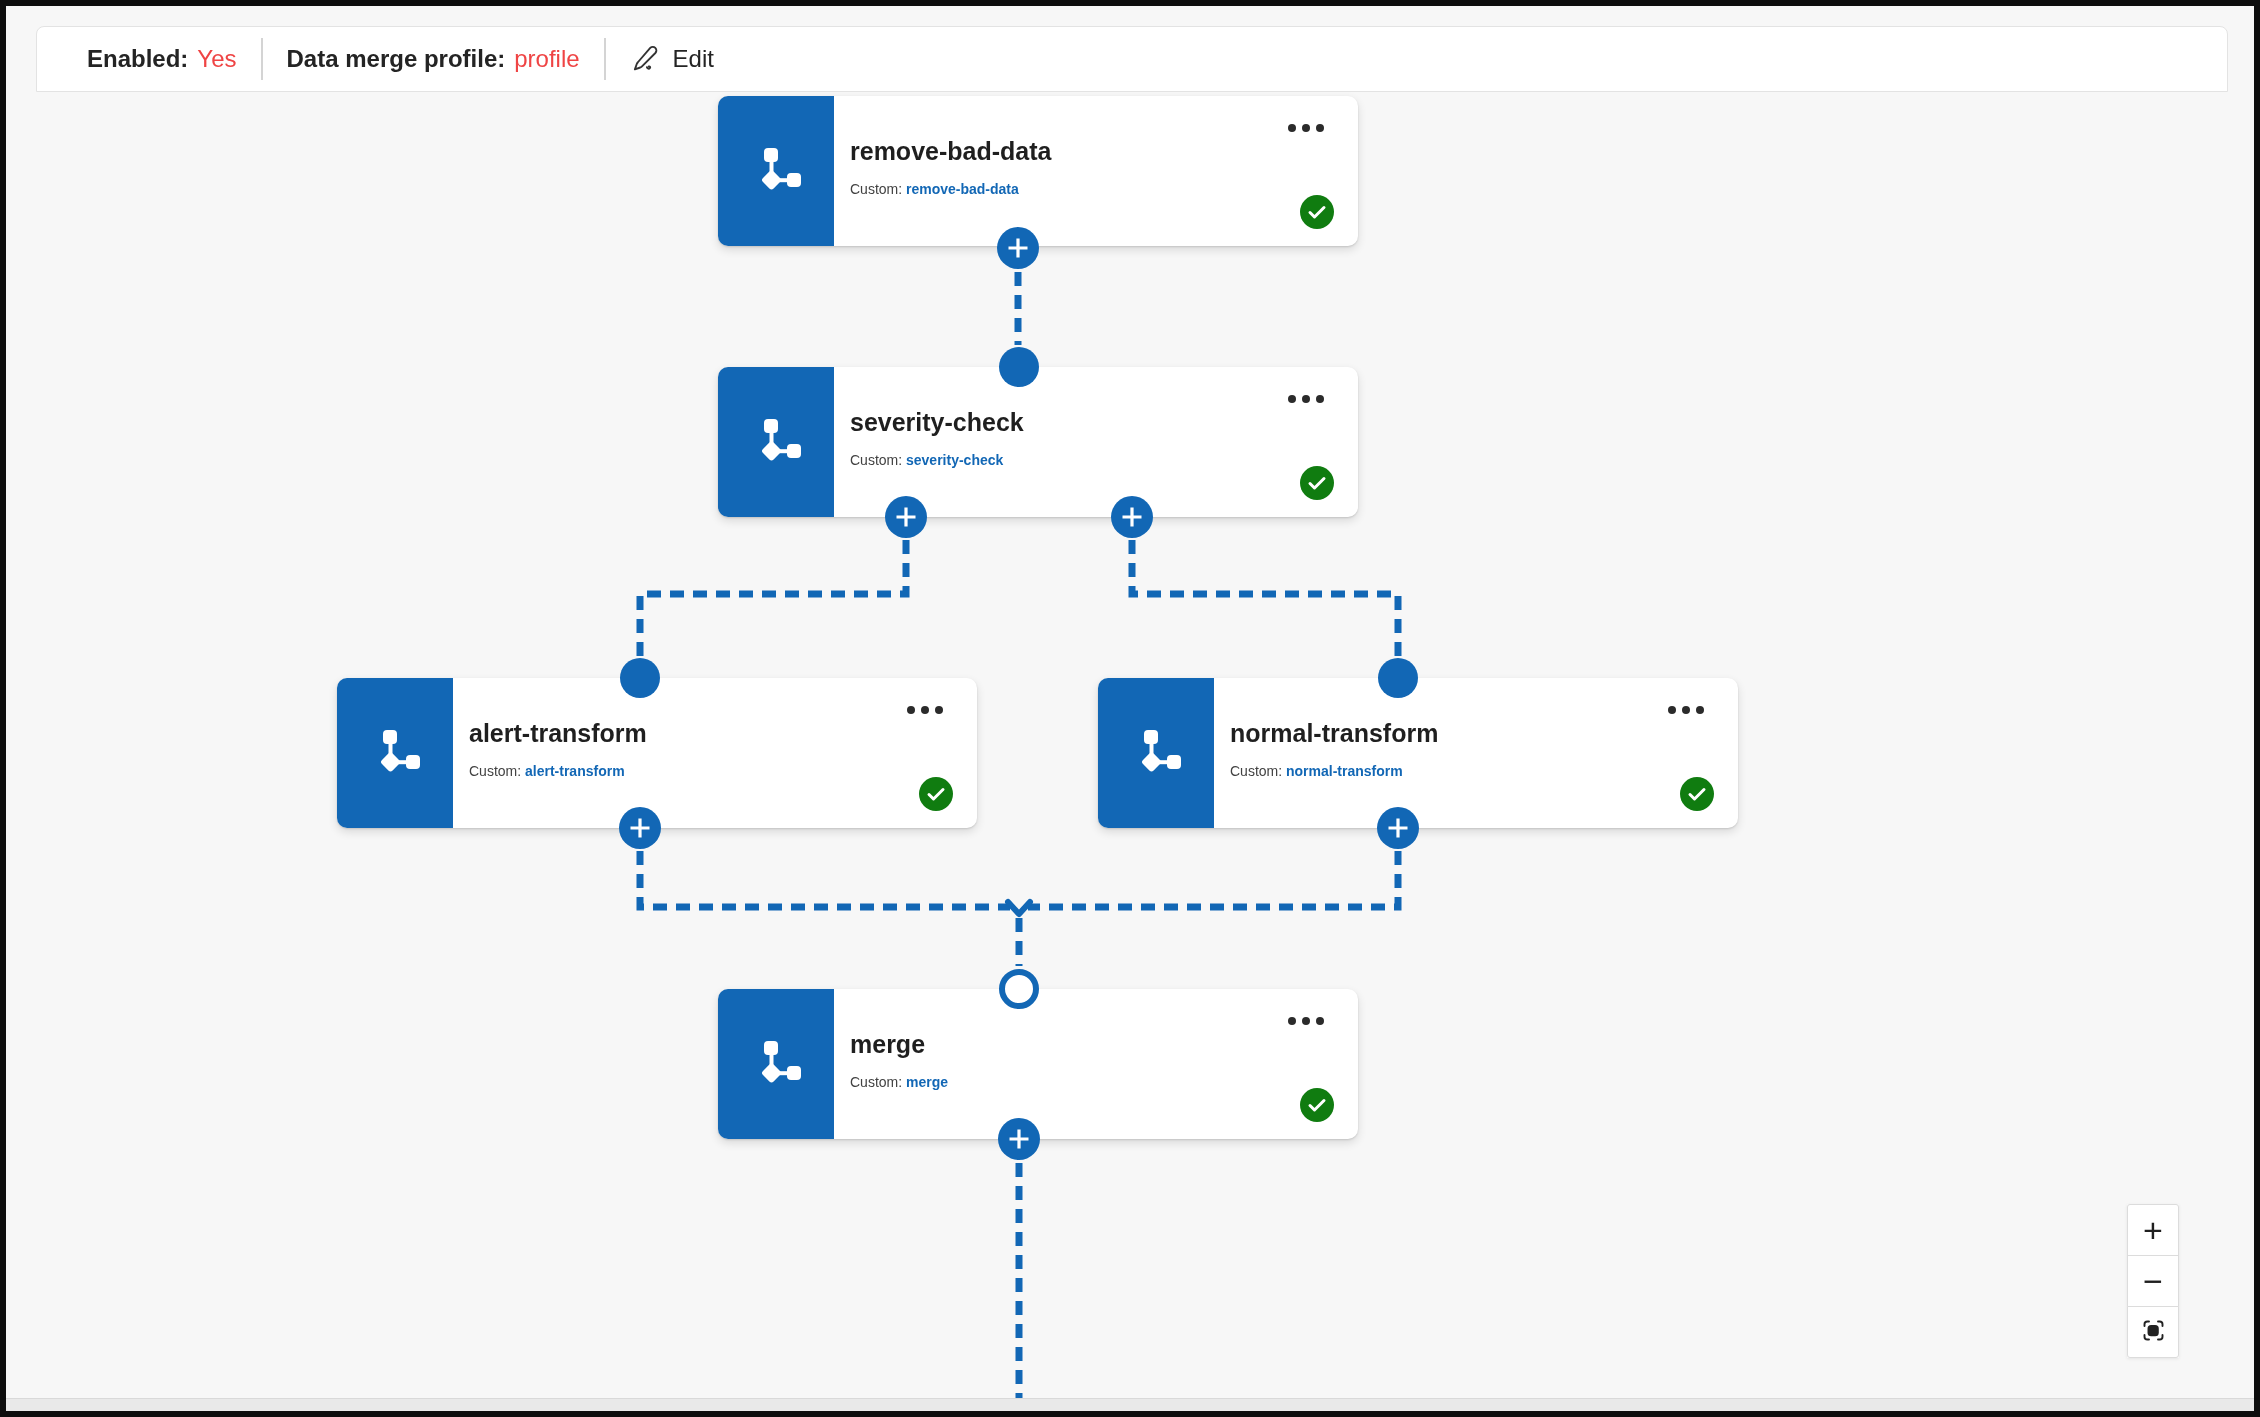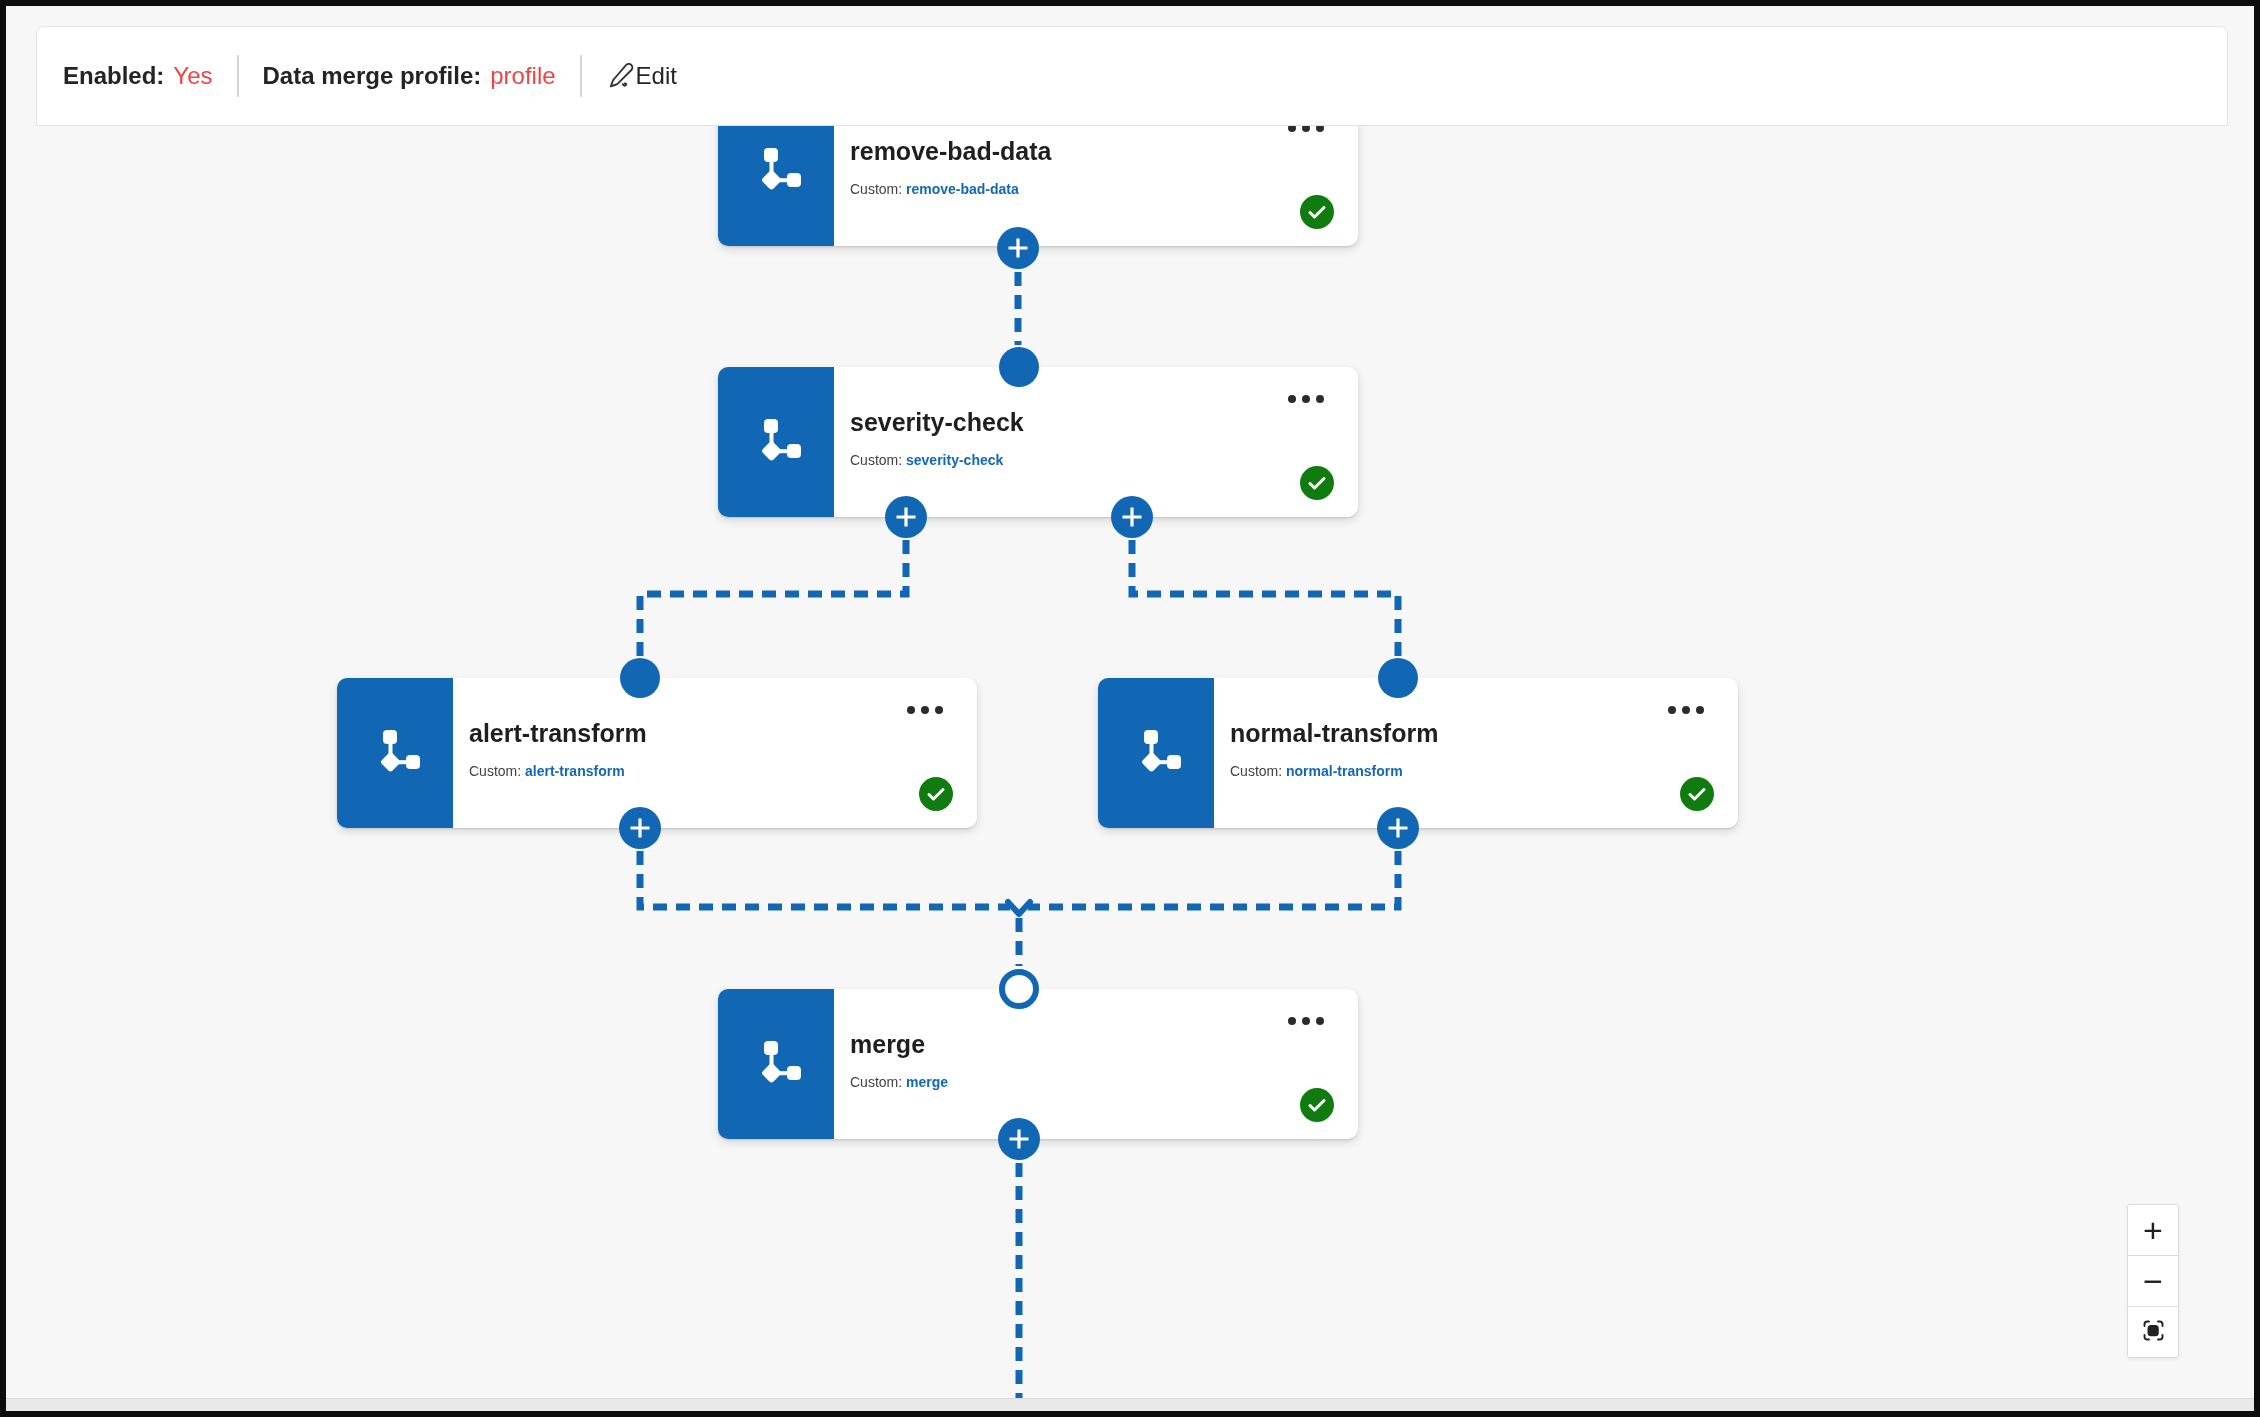--- a/index.html
+++ b/index.html
@@ -14,30 +14,30 @@
     background:#fff;
     width:2260px;height:1417px;overflow:hidden;
   }
   .frame{
     position:relative;width:2260px;height:1417px;
     border:6px solid #0d0d0d;background:var(--canvas);overflow:hidden;
   }
 
   
   .topbar{
-    position:absolute;left:30px;top:20px;width:2192px;height:100px;
+    position:absolute;left:30px;top:20px;width:2192px;height:66px;
     background:#fff;border:1px solid #e3e3e3;border-radius:8px 8px 0 0;
-    display:flex;align-items:center;padding-left:26px;
+    display:flex;align-items:center;padding-left:50px;
     z-index:5;font-size:24px;color:#242424;
   }
   .tb-group{display:flex;align-items:center;gap:9px;}
   .tb-label{font-weight:700;}
   .tb-value{font-weight:400;color:#ef4444;}
   .tb-divider{width:2px;height:42px;background:#d4d4d4;margin:0 24px;}
-  .edit-btn{display:flex;align-items:center;cursor:pointer;color:#242424;}
+  .edit-btn{display:flex;align-items:center;gap:13px;cursor:pointer;color:#242424;}
   .edit-btn svg{display:block;}
 
   
   .wires{position:absolute;left:0;top:0;z-index:1;pointer-events:none;}
   .wire{stroke:var(--brand);stroke-width:7;fill:none;stroke-dasharray:14 9;}
   .arrow{stroke:var(--brand);stroke-width:6;fill:none;stroke-linecap:round;stroke-linejoin:round;}
 
   
   .node{
     position:absolute;width:640px;height:150px;background:#fff;border-radius:10px;

